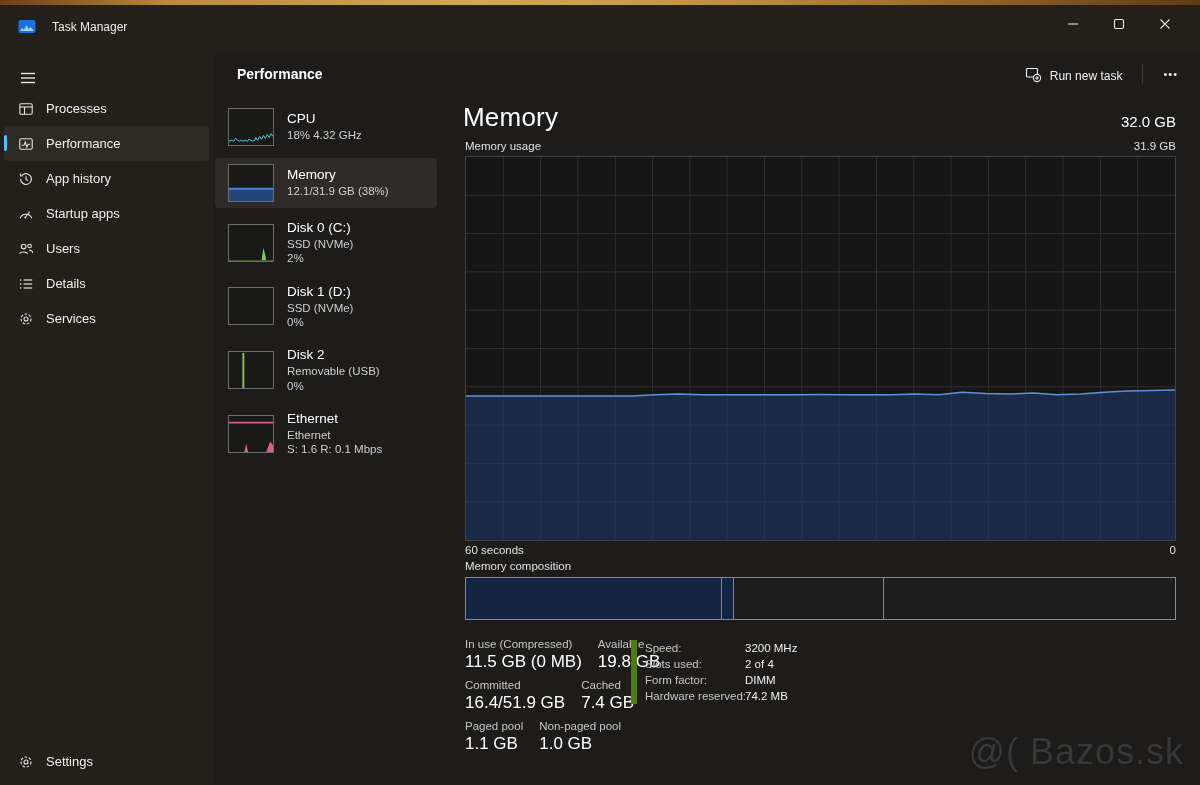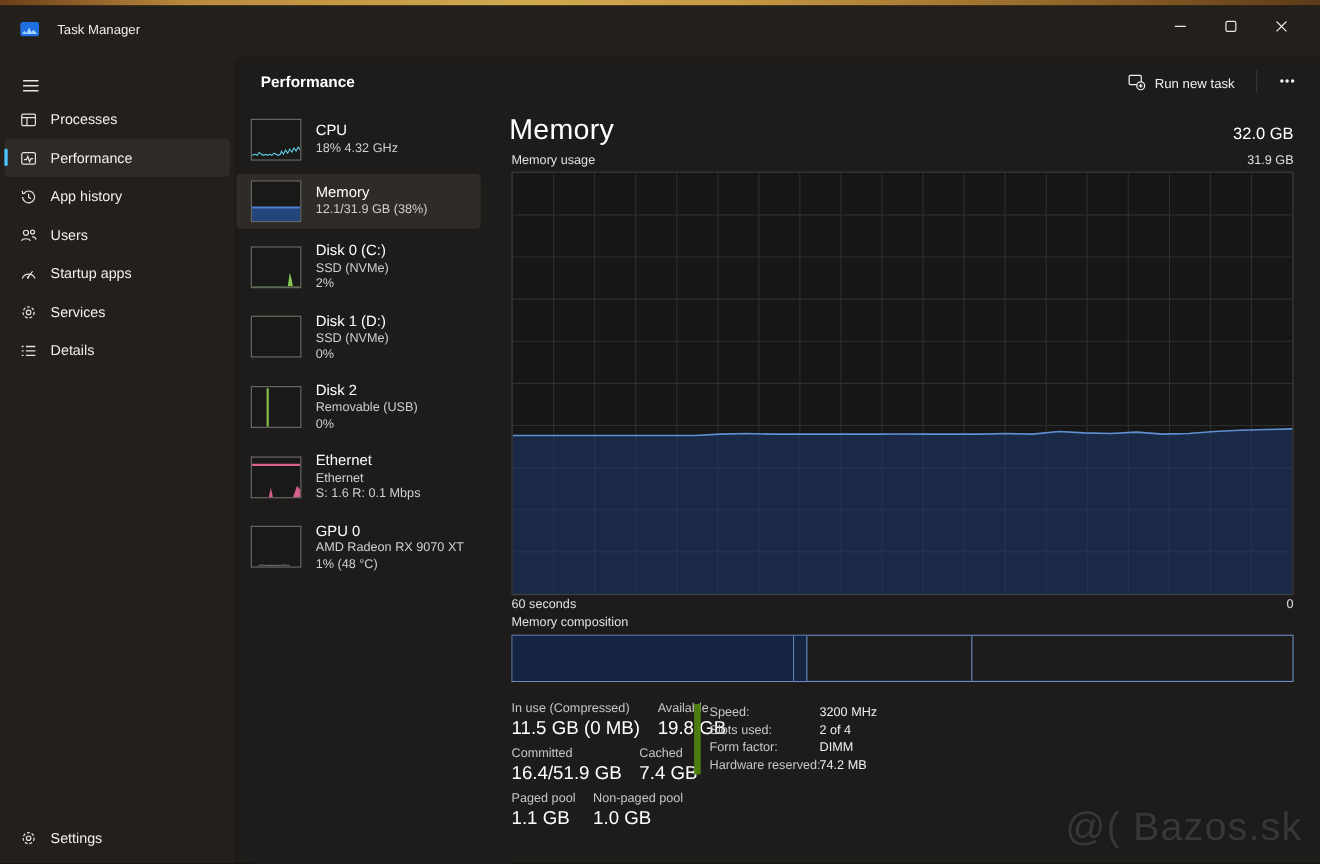--- a/index.html
+++ b/index.html
@@ -161,55 +161,55 @@
           <svg class="nav-ico" viewBox="0 0 16 16" fill="none" stroke="currentColor" stroke-width="1.1">
             <path d="M2.6 8 a5.4 5.4 0 1 0 1.6 -3.8"></path>
               <polyline points="2.3,2.5 2.6,5 5.1,4.7"></polyline>
               <polyline points="8,5.2 8,8.4 10.2,9.6"></polyline>
           </svg>
           <span>App history</span>
         </div>
         <div class="nav-item">
 
           <svg class="nav-ico" viewBox="0 0 16 16" fill="none" stroke="currentColor" stroke-width="1.1">
+            <path d="M2.2 12.2 a6.2 6.2 0 0 1 11.6 0"></path>
+              <line x1="7.6" y1="11" x2="11.6" y2="5.6"></line>
+              <circle cx="7.4" cy="11.4" r="1" fill="currentColor" stroke="none"></circle>
+          </svg>
+          <span>Startup apps</span>
+        </div>
+        <div class="nav-item">
+
+          <svg class="nav-ico" viewBox="0 0 16 16" fill="none" stroke="currentColor" stroke-width="1.1">
             <circle cx="5.6" cy="5.6" r="2.3"></circle>
               <path d="M1.8 13 c0-2.6 7.6-2.6 7.6 0"></path>
               <circle cx="11.6" cy="5" r="1.8"></circle>
               <path d="M11.2 9.4 c2.2-0.3 3.4 0.9 3.4 2.6"></path>
           </svg>
           <span>Users</span>
-        </div>
-        <div class="nav-item">
-
-          <svg class="nav-ico" viewBox="0 0 16 16" fill="none" stroke="currentColor" stroke-width="1.1">
-            <path d="M2.2 12.2 a6.2 6.2 0 0 1 11.6 0"></path>
-              <line x1="7.6" y1="11" x2="11.6" y2="5.6"></line>
-              <circle cx="7.4" cy="11.4" r="1" fill="currentColor" stroke="none"></circle>
-          </svg>
-          <span>Startup apps</span>
-        </div>
-        <div class="nav-item">
-
-          <svg class="nav-ico" viewBox="0 0 16 16" fill="none" stroke="currentColor" stroke-width="1.1">
-            <circle cx="8" cy="8" r="5" stroke-dasharray="2.6 1.7"></circle>
-              <circle cx="8" cy="8" r="2"></circle>
-          </svg>
-          <span>Services</span>
         </div>
         <div class="nav-item">
 
           <svg class="nav-ico" viewBox="0 0 16 16" fill="none" stroke="currentColor" stroke-width="1.2">
             <line x1="1.8" y1="4" x2="3.4" y2="4"></line>
               <line x1="5.6" y1="4" x2="14.2" y2="4"></line>
             <line x1="1.8" y1="8" x2="3.4" y2="8"></line>
               <line x1="5.6" y1="8" x2="14.2" y2="8"></line>
             <line x1="1.8" y1="12" x2="3.4" y2="12"></line>
               <line x1="5.6" y1="12" x2="14.2" y2="12"></line>
           </svg>
           <span>Details</span>
+        </div>
+        <div class="nav-item">
+
+          <svg class="nav-ico" viewBox="0 0 16 16" fill="none" stroke="currentColor" stroke-width="1.1">
+            <circle cx="8" cy="8" r="5" stroke-dasharray="2.6 1.7"></circle>
+              <circle cx="8" cy="8" r="2"></circle>
+          </svg>
+          <span>Services</span>
         </div>
       </div>
 
       <div class="settings-item">
         <div class="nav-item">
 
           <svg class="nav-ico" viewBox="0 0 16 16" fill="none" stroke="currentColor" stroke-width="1.1">
             <circle cx="8" cy="8" r="5" stroke-dasharray="2.6 1.7"></circle>
               <circle cx="8" cy="8" r="2"></circle>
           </svg>
@@ -311,32 +311,20 @@
               <path d="M39,38 L43,27 L46,31 L46,38 Z" fill="#d95f8d"></path>
             </svg>
           </div>
           <div class="perf-text">
             <span class="perf-title">Ethernet</span>
             <span class="perf-sub">Ethernet</span>
             <span class="perf-sub">S: 1.6 R: 0.1 Mbps</span>
           </div>
         </div>
 
-        <div class="perf-item">
-          <div class="thumb">
-            <svg viewBox="0 0 46 38" preserveAspectRatio="none">
-              <polyline points="6,37 10,36.5 14,37 18,36.8 24,37 30,36.6 36,37" fill="none" stroke="#6a6a6a" stroke-width="1"></polyline>
-            </svg>
-          </div>
-          <div class="perf-text">
-            <span class="perf-title">GPU 0</span>
-            <span class="perf-sub">AMD Radeon RX 9070 XT</span>
-            <span class="perf-sub">1% (48 °C)</span>
-          </div>
-        </div>
       </div>
 
       <div class="detail-titlerow">
         <span class="detail-title">Memory</span>
         <span class="detail-total">32.0 GB</span>
       </div>
 
       <div class="usage-labels">
         <span>Memory usage</span>
         <span>31.9 GB</span>

